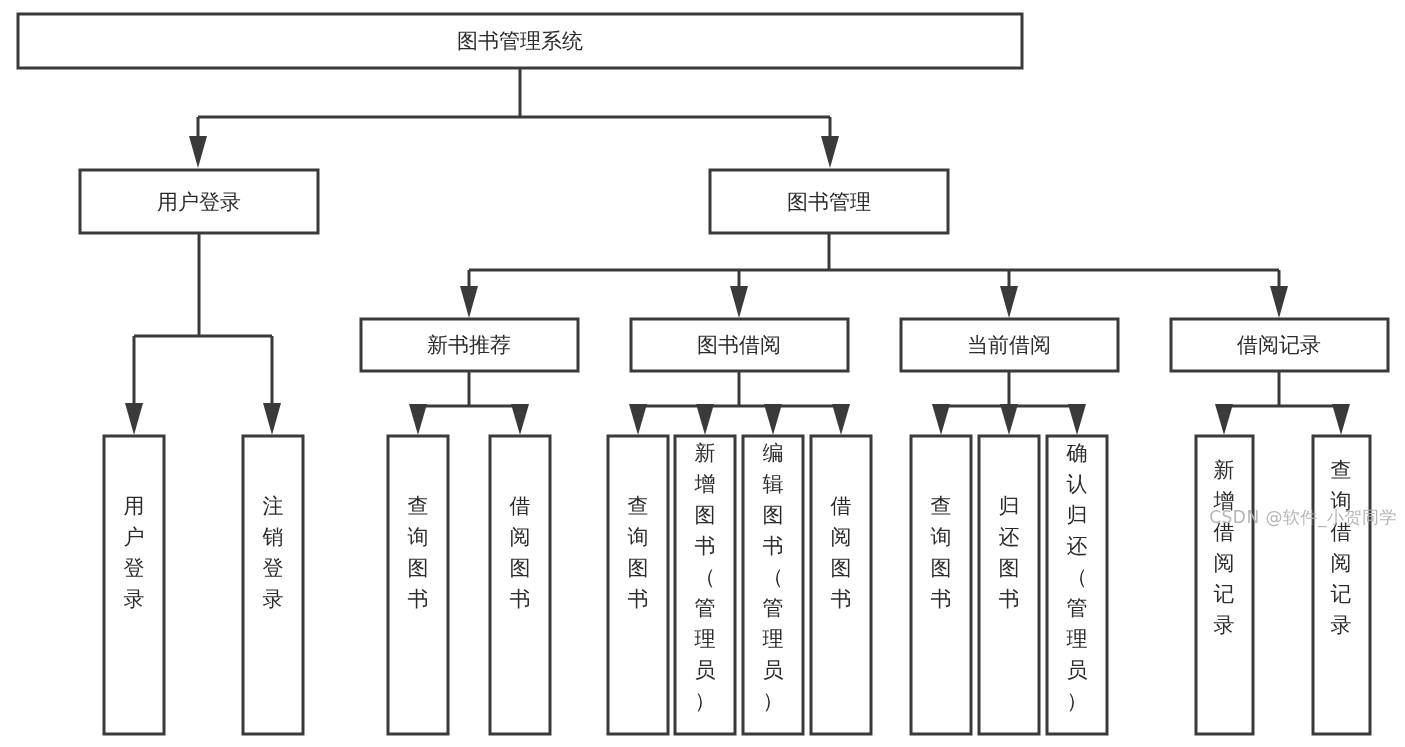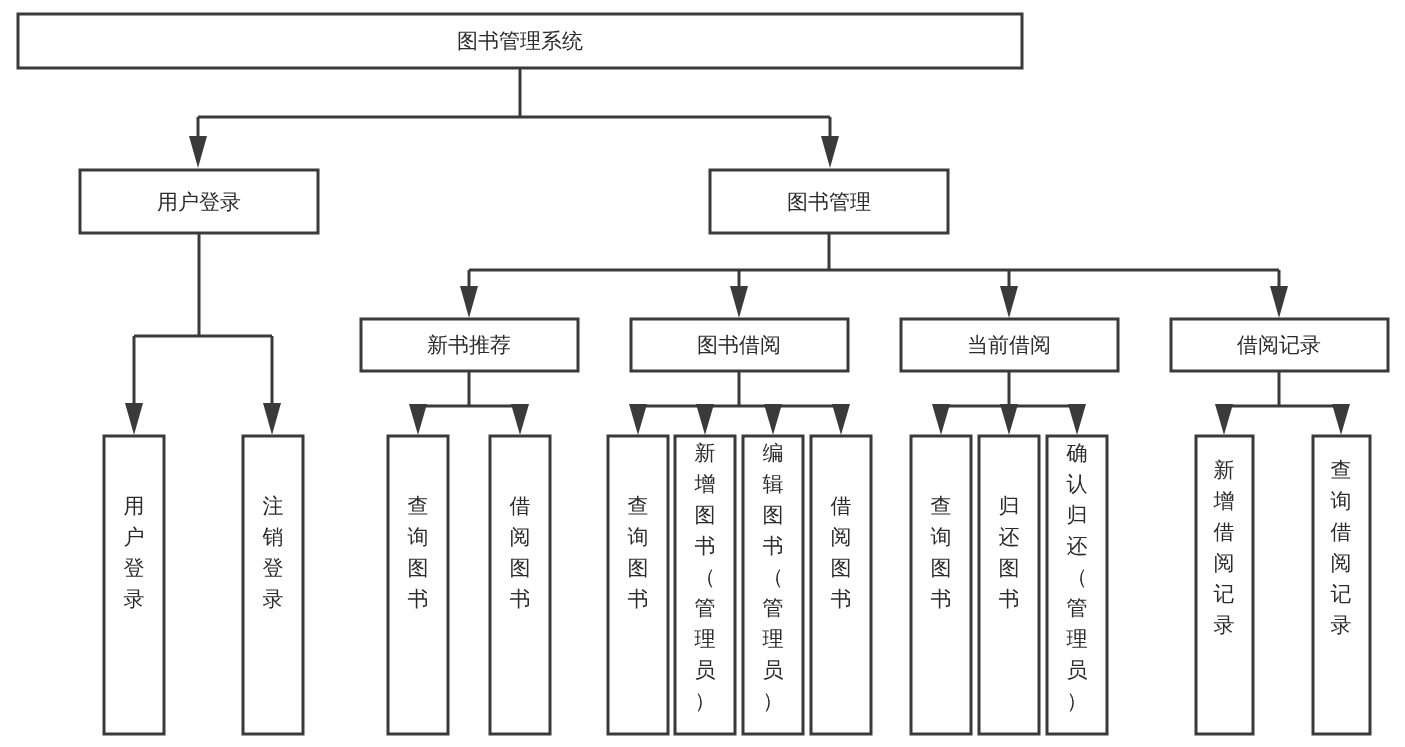--- a/index.html
+++ b/index.html
@@ -222,14 +222,15 @@
       <rect class="node-box" x="1196" y="436" width="57" height="298"></rect>
       <text class="leaf-label" x="1224" y="477"><tspan x="1224" y="477">新</tspan><tspan x="1224" y="508">增</tspan><tspan x="1224" y="539">借</tspan><tspan x="1224" y="570">阅</tspan><tspan x="1224" y="601">记</tspan><tspan x="1224" y="632">录</tspan></text>
     </g>
     <g>
       <rect class="node-box" x="1313" y="436" width="57" height="298"></rect>
       <text class="leaf-label" x="1341" y="477"><tspan x="1341" y="477">查</tspan><tspan x="1341" y="508">询</tspan><tspan x="1341" y="539">借</tspan><tspan x="1341" y="570">阅</tspan><tspan x="1341" y="601">记</tspan><tspan x="1341" y="632">录</tspan></text>
     </g>
 
   </svg>
 
+  <div class="watermark">CSDN @软件_小贺同学</div>
 
 </div>
 
 </body></html>

